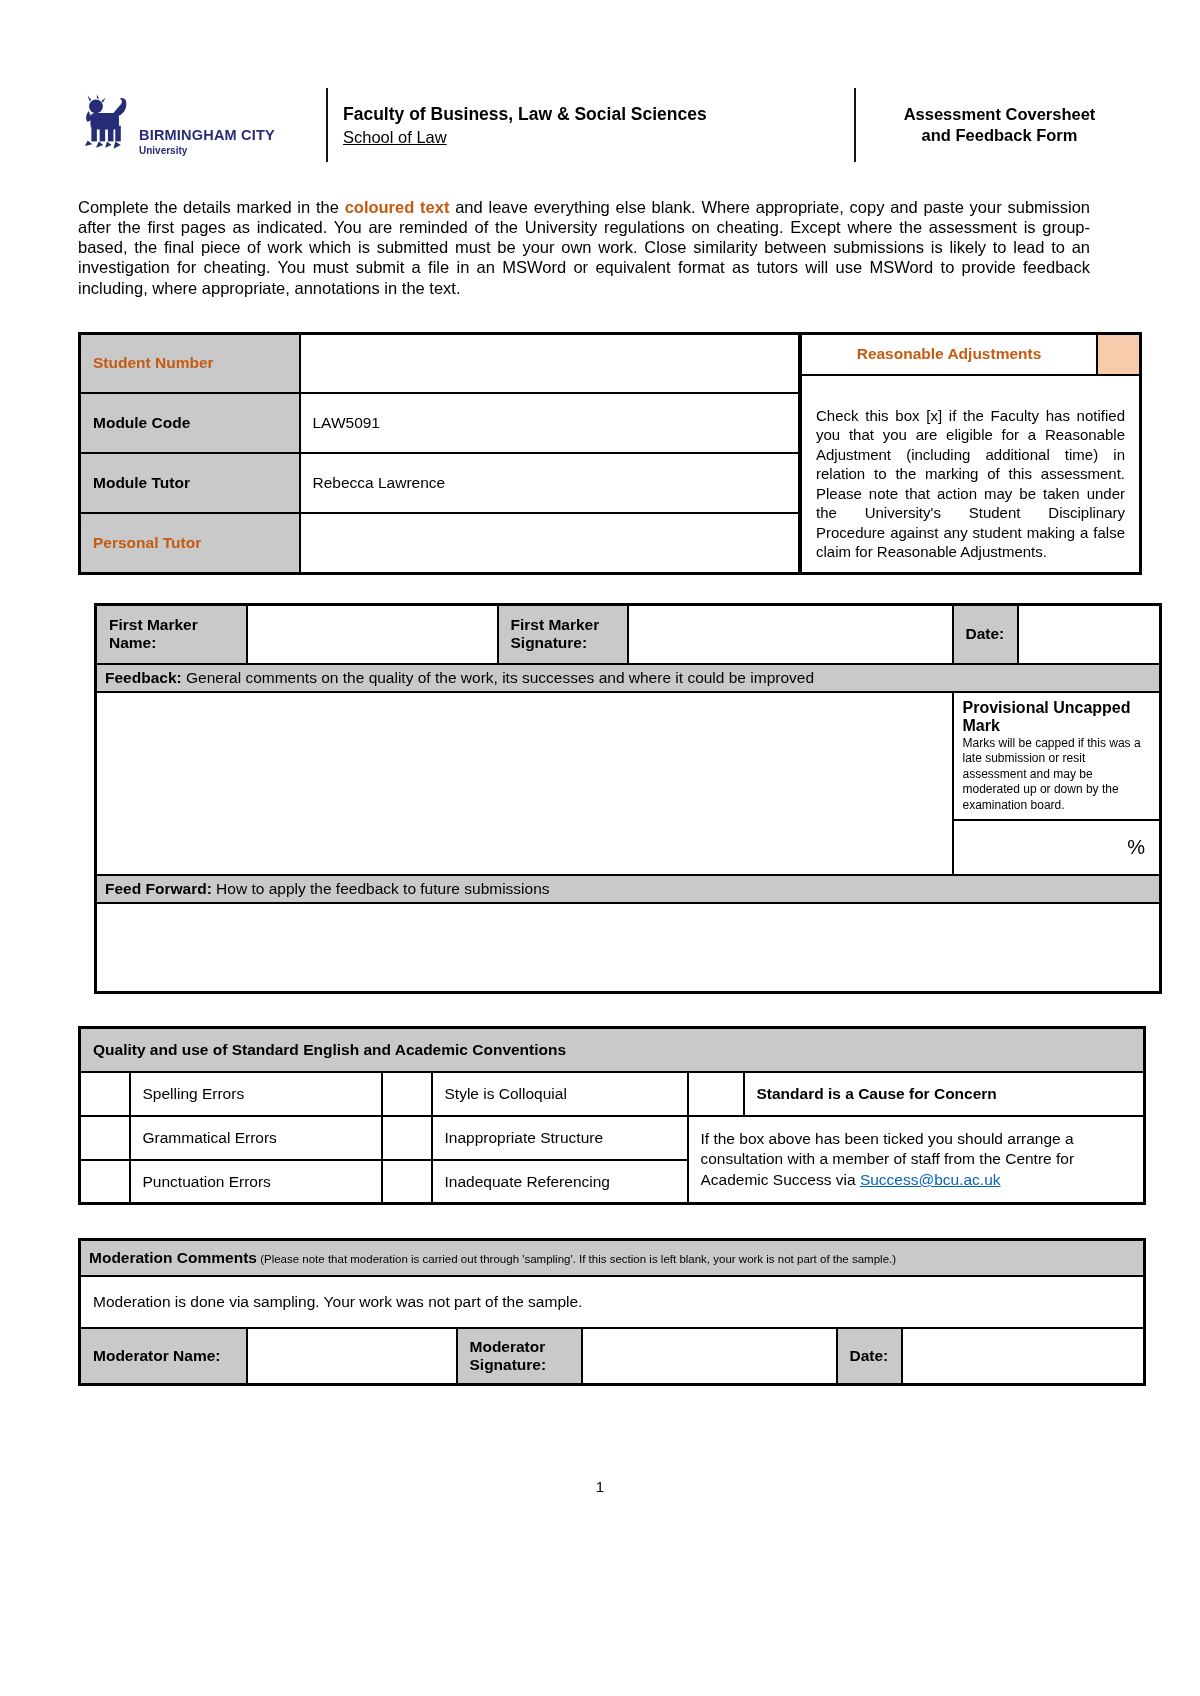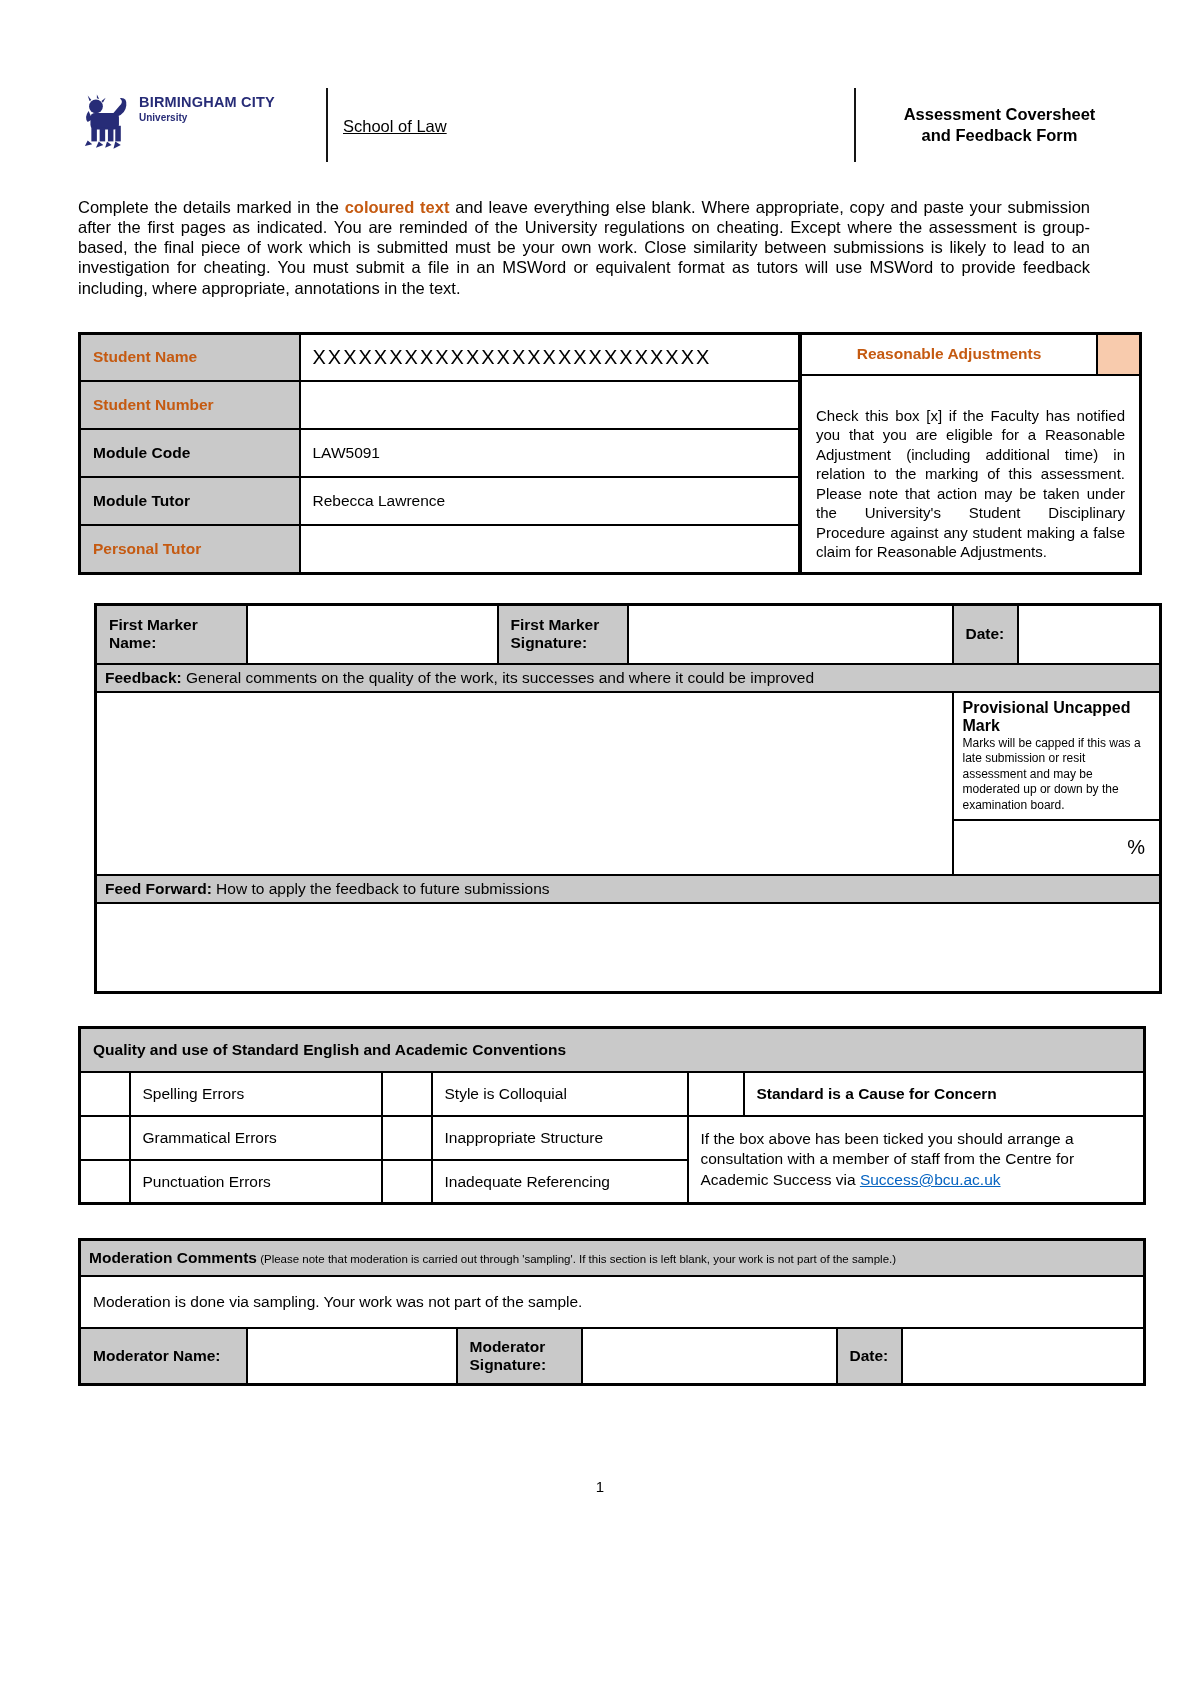--- a/index.html
+++ b/index.html
@@ -8,21 +8,21 @@
     height: 1696px;
     background: #ffffff;
     font-family: "Liberation Sans", sans-serif;
     color: #000;
     position: relative;
   }
   .page { padding: 0 57px 0 78px; }
 
   
   .header { display: flex; margin-top: 88px; align-items: center; }
-  .logo-block { display: flex; align-items: flex-start; width: 242px; margin-left: 6px; }
+  .logo-block { display: flex; align-items: flex-end; width: 242px; margin-left: 6px; }
   .logo-text { margin-left: 9px; color: #272c77; }
   .logo-line1 { font-weight: bold; font-size: 14.5px; letter-spacing: 0.2px; }
   .logo-line2 { font-weight: bold; font-size: 10px; margin-top: 2px; }
   .hdr-divider { width: 0; border-left: 2.5px solid #151515; height: 74px; }
   .faculty-block { flex: 1; padding-left: 15px; }
   .faculty-line1 { font-weight: bold; font-size: 17.5px; }
   .faculty-line2 { font-size: 16.5px; margin-top: 3px; text-decoration: underline; }
   .doc-title-block { width: 287px; text-align: center; font-weight: bold; font-size: 16.5px; line-height: 1.3; }
 
   
@@ -110,42 +110,39 @@
           </g>
         </svg>
       </span>
       <div class="logo-text">
         <div class="logo-line1">BIRMINGHAM CITY</div>
         <div class="logo-line2">University</div>
       </div>
     </div>
     <div class="hdr-divider"></div>
     <div class="faculty-block">
+      <div class="faculty-line1">Faculty of Business, Law &amp; Social Sciences</div>
       <div class="faculty-line2">School of Law</div>
     </div>
     <div class="hdr-divider"></div>
     <div class="doc-title-block">
       <div>Assessment Coversheet</div>
       <div>and Feedback Form</div>
     </div>
   </div>
 
   <p class="intro"><span>Complete the details marked in the </span><span class="hl">coloured text</span><span> and leave everything else blank. Where appropriate, copy and paste your submission after the first pages as indicated. You are reminded of the University regulations on cheating. Except where the assessment is group-based, the final piece of work which is submitted must be your own work. Close similarity between submissions is likely to lead to an investigation for cheating. You must submit a file in an MSWord or equivalent format as tutors will use MSWord to provide feedback including, where appropriate, annotations in the text.</span></p>
 
   <div class="info-wrap">
     <table class="info">
       <colgroup>
           <col style="width:220px">
           <col style="width:500px">
         </colgroup>
       <tbody>
-          <tr>
-        <td class="grey lbl orange">Student Name</td>
-        <td class="val peach big-x">XXXXXXXXXXXXXXXXXXXXXXXXXX</td>
-      </tr>
       <tr>
         <td class="grey lbl orange">Student Number</td>
         <td class="val peach"></td>
       </tr>
       <tr>
         <td class="grey lbl">Module Code</td>
         <td class="val">LAW5091</td>
       </tr>
       <tr>
         <td class="grey lbl">Module Tutor</td>

